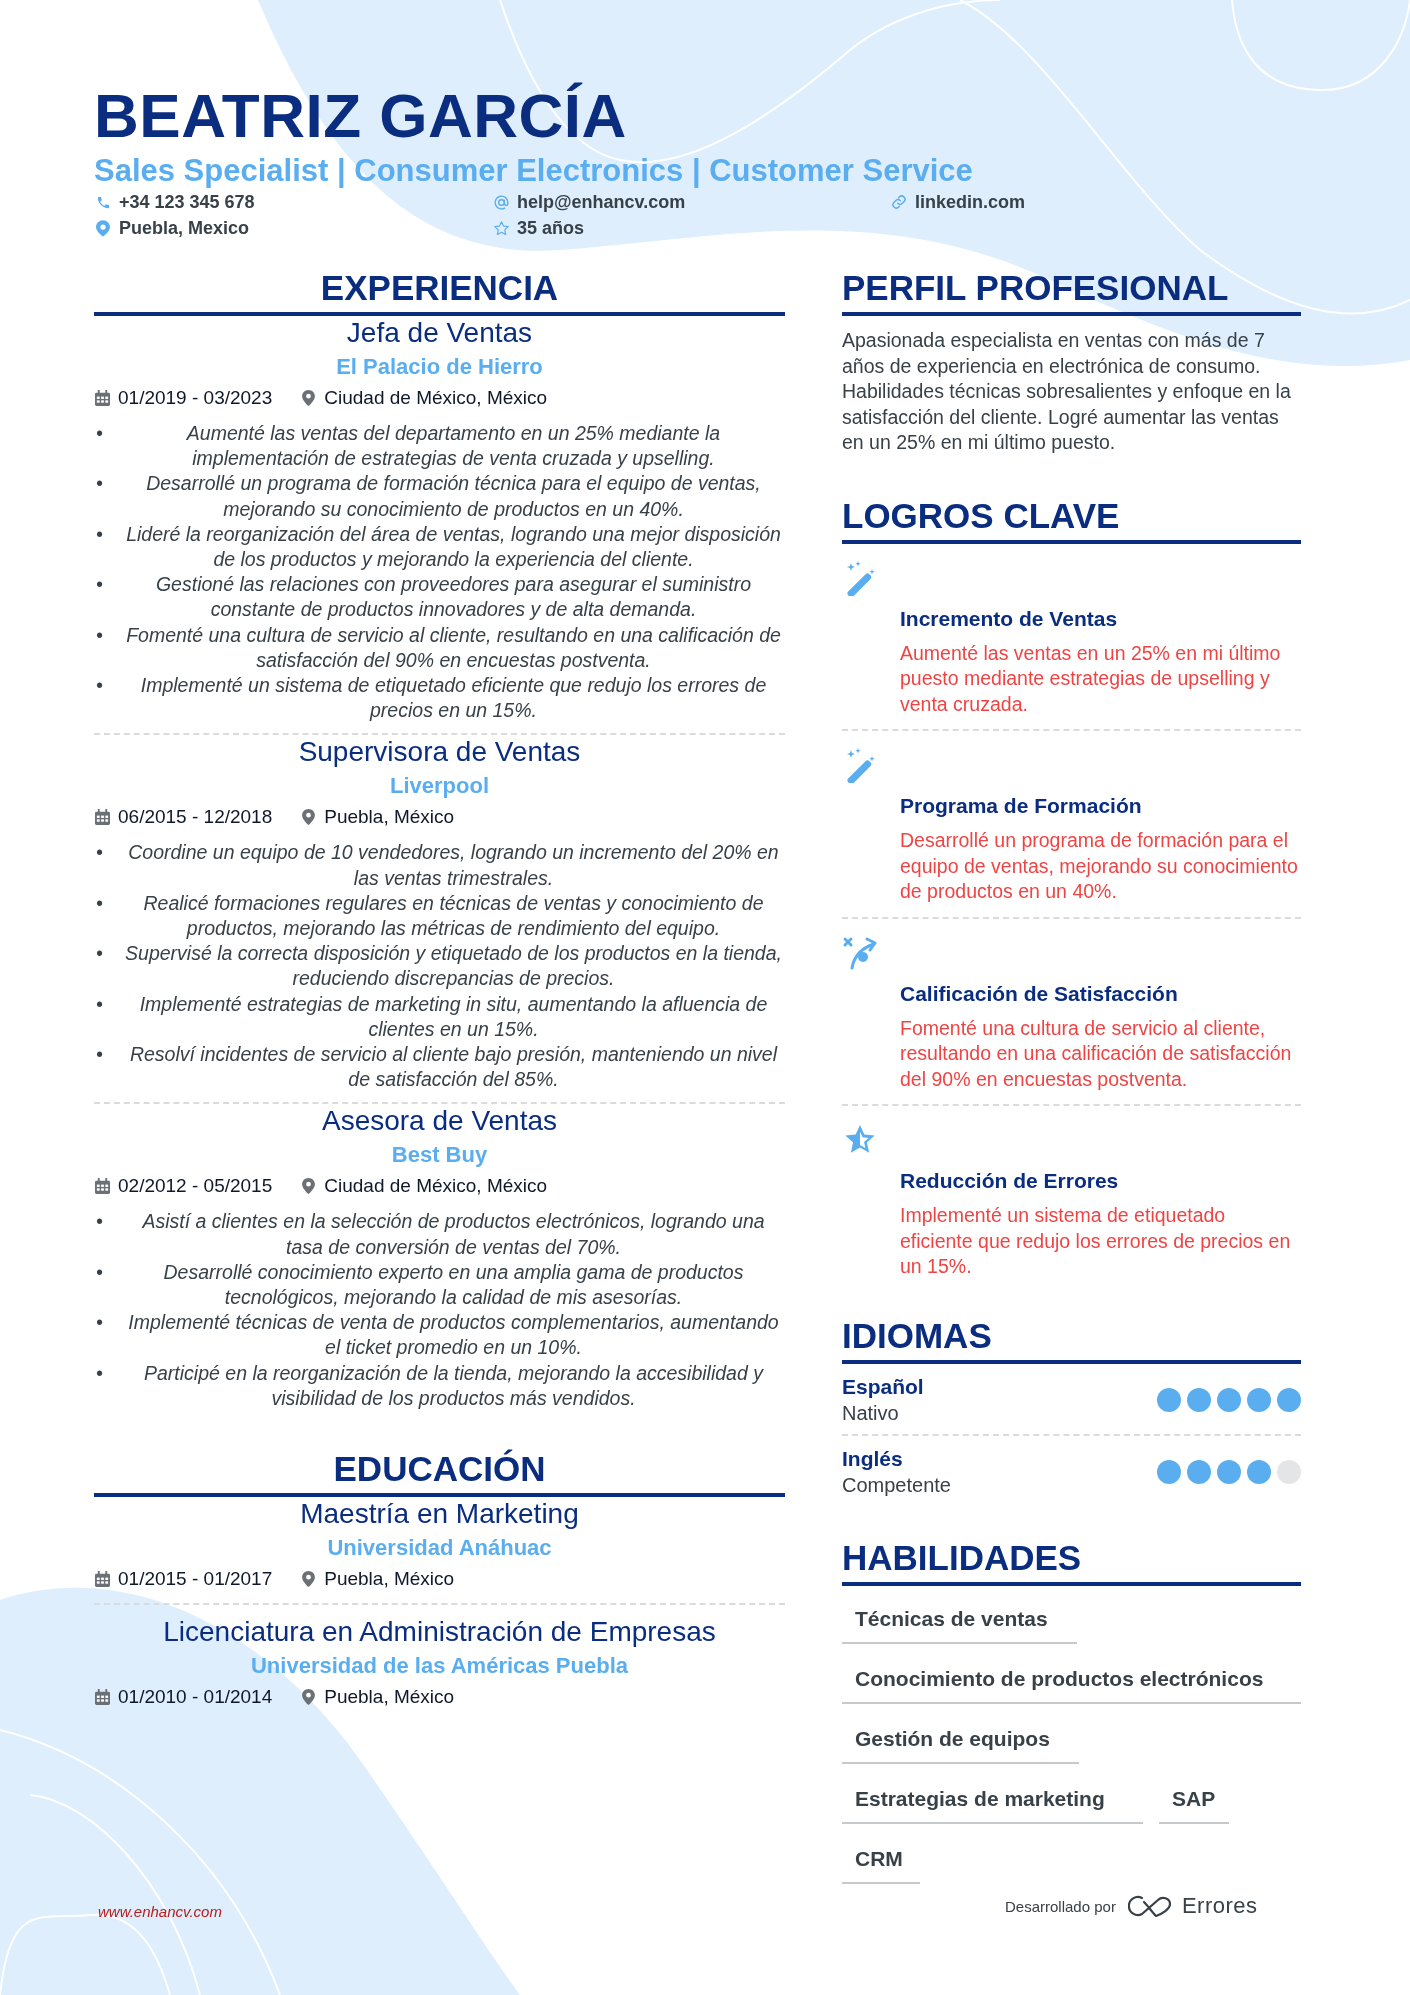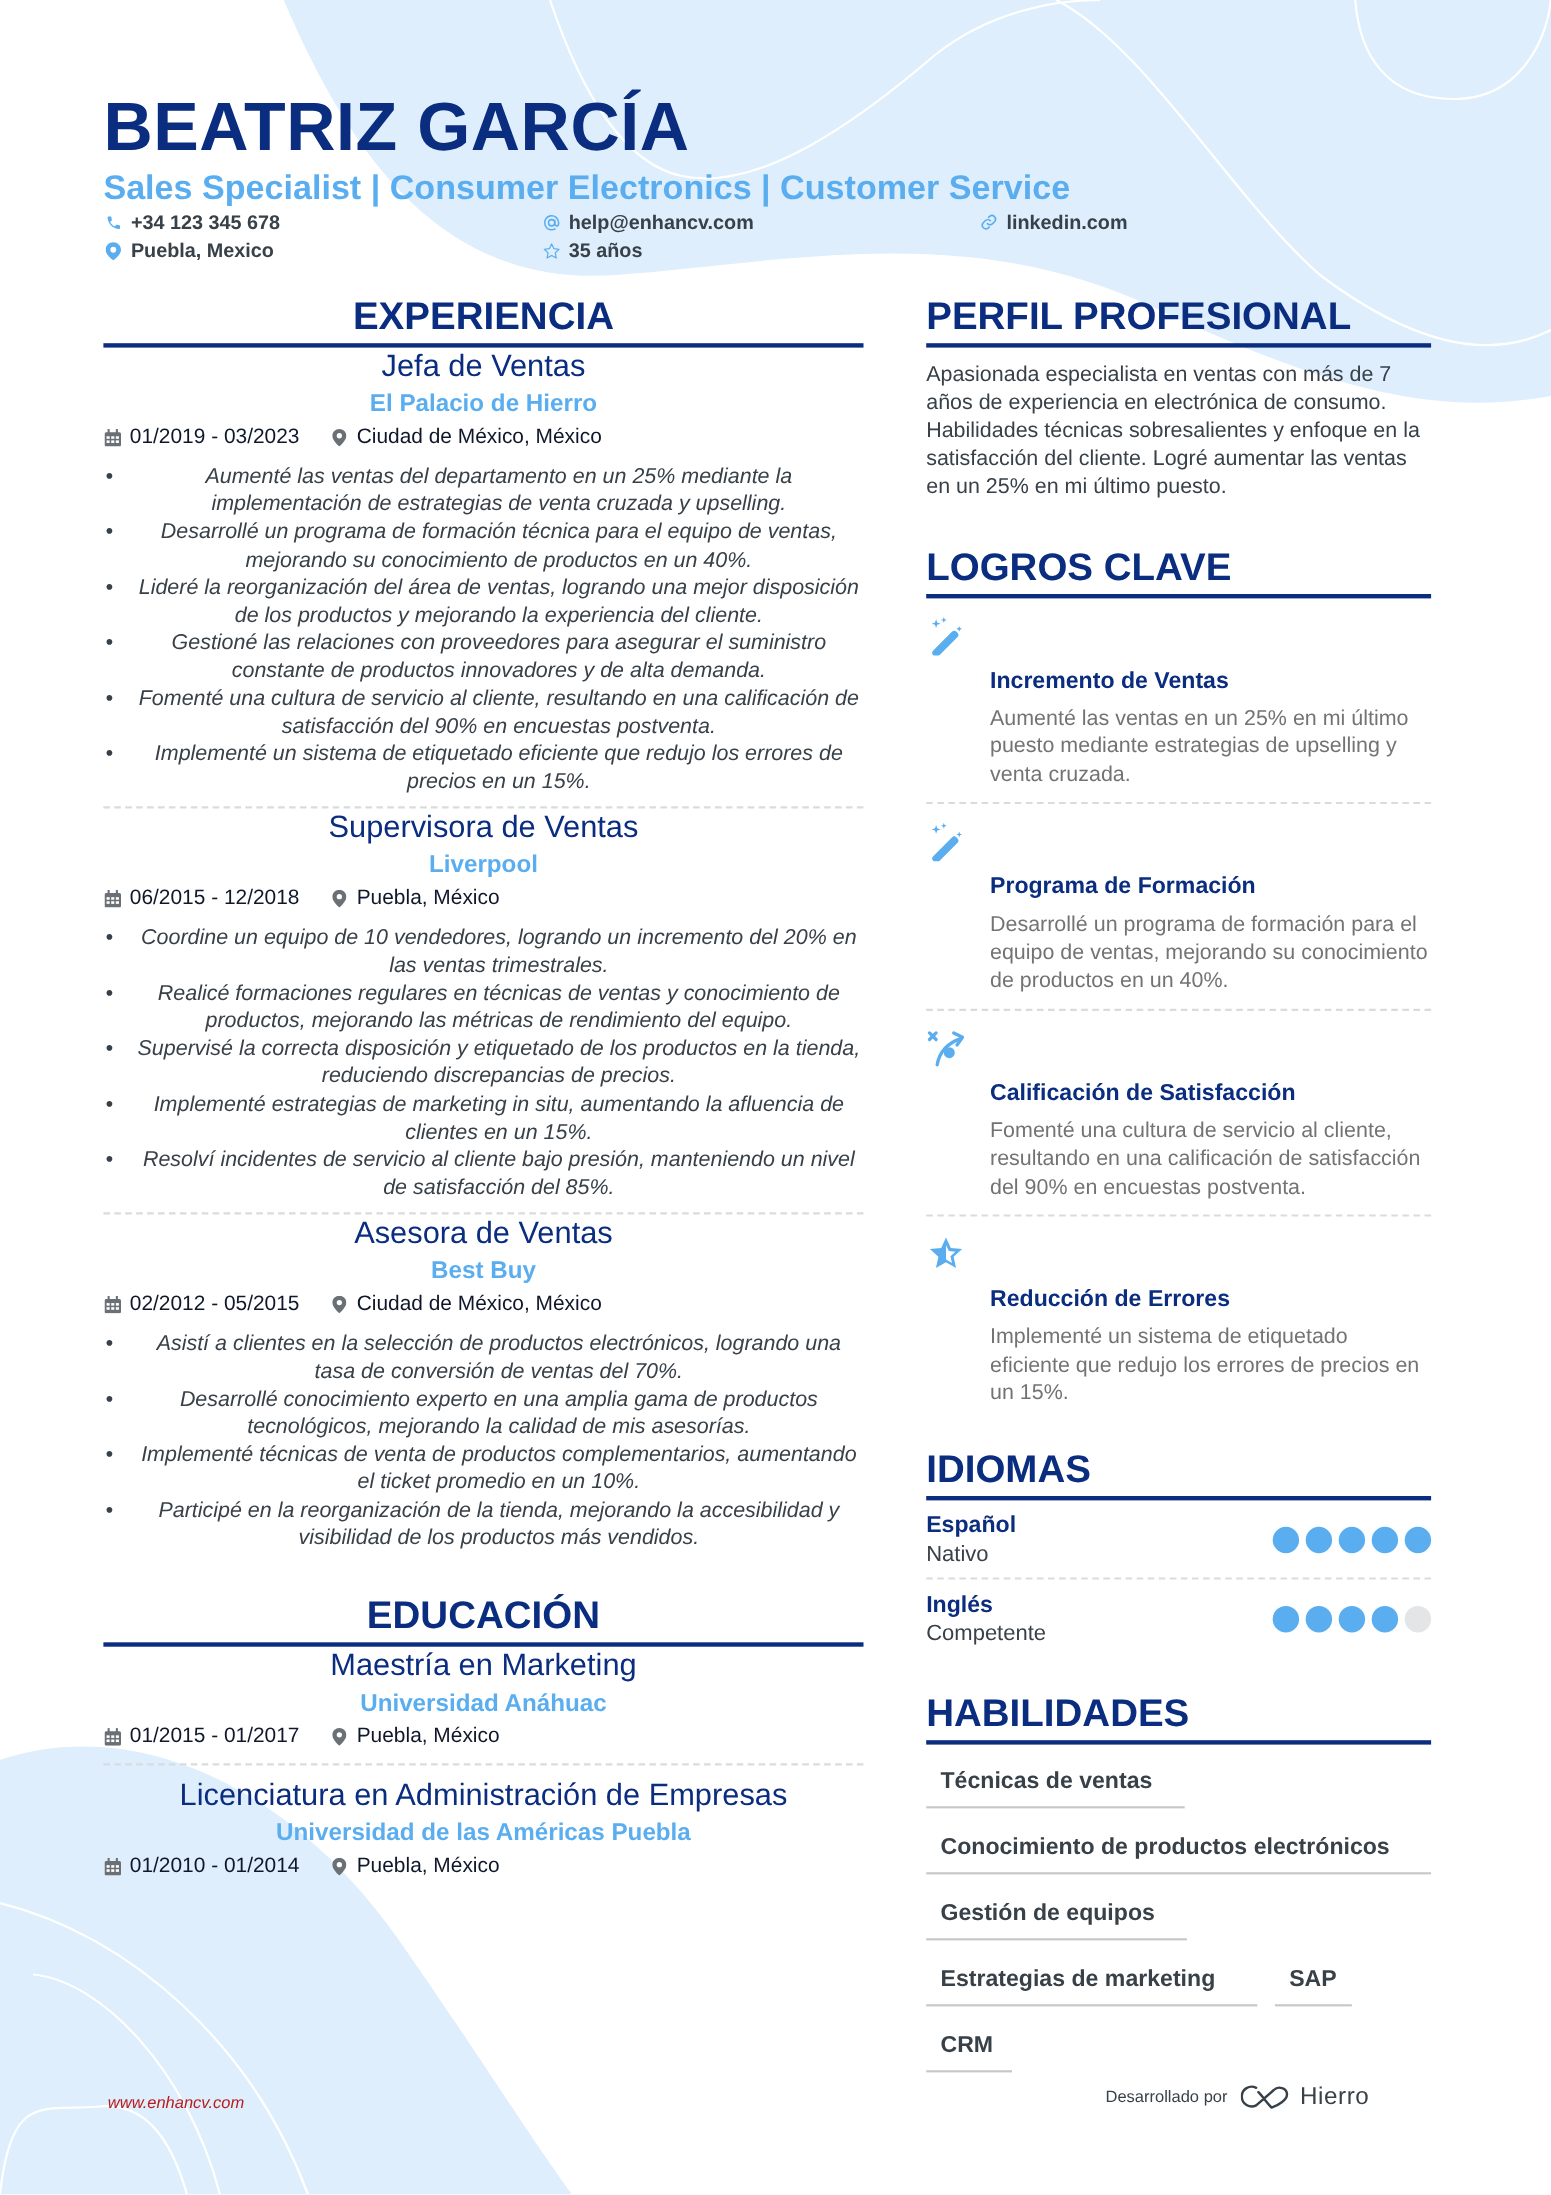--- a/index.html
+++ b/index.html
@@ -29,21 +29,21 @@
   .bullets li { position: relative; padding-left: 28px; font-size: 19.5px; line-height: 25.2px; color: #384048; }
   .bullets li::before { content: "•"; position: absolute; left: 2px; top: 0; color: #384048; }
   .dash { border-top: 2px dashed #d9dcdf; margin-top: 10px; }
 
   .profile { font-size: 19.5px; line-height: 25.5px; color: #384048; margin-top: 12px; }
 
   .ach { display: flex; padding: 14px 0 12px 0; }
   .ach + .ach { border-top: 2px dashed #d9dcdf; }
   .ach-ic { width: 58px; flex: none; padding-top: 2px; }
   .ach-title { font-size: 21px; font-weight: 700; color: #0a2d80; line-height: 26px; margin-top: 48px; }
-  .ach-desc { font-size: 19.5px; line-height: 25.5px; color: #737373; margin-top: 9px; }
+  .ach-desc { font-size: 19.5px; line-height: 25.5px; color: #ef4444; margin-top: 9px; }
 
   .skills { display: flex; flex-wrap: wrap; margin-top: 12px; }
   .skill { font-size: 21px; font-weight: 700; color: #384048; line-height: 26px; padding: 8px 13px 10px 13px; border-bottom: 2px solid #c6c9cc; margin-right: 16px; margin-bottom: 14px; }
   .skill.full { width: 459px; margin-right: 0; }
 
   .lang { display: flex; justify-content: space-between; align-items: center; padding: 10px 0 8px 0; }
   .lang + .lang { border-top: 2px dashed #d9dcdf; }
   .lang-name { font-size: 21px; font-weight: 700; color: #0a2d80; line-height: 26px; }
   .lang-level { font-size: 20px; color: #384048; line-height: 26px; }
   .dots { display: flex; }
@@ -415,15 +415,15 @@
   </div>
 
   <div class="footer-left">www.enhancv.com</div>
   <div class="footer-right">
     <span>Desarrollado por</span>
     <span style="margin-left:12px; display:inline-flex;">
       <svg width="46" height="24" viewBox="0 0 46 24">
           <path d="M14 4 A9 9 0 1 0 14 20 L30 6 C34 2 42 4 42 10 C42 15 34 20 28 22 C24 18 20 12 16 8" fill="none" stroke="#384048" stroke-width="2.2" stroke-linecap="round" stroke-linejoin="round"></path>
         </svg>
     </span>
-    <span class="brand">Hierro</span>
+    <span class="brand">Errores</span>
   </div>
 </div>
 
 </body></html>

